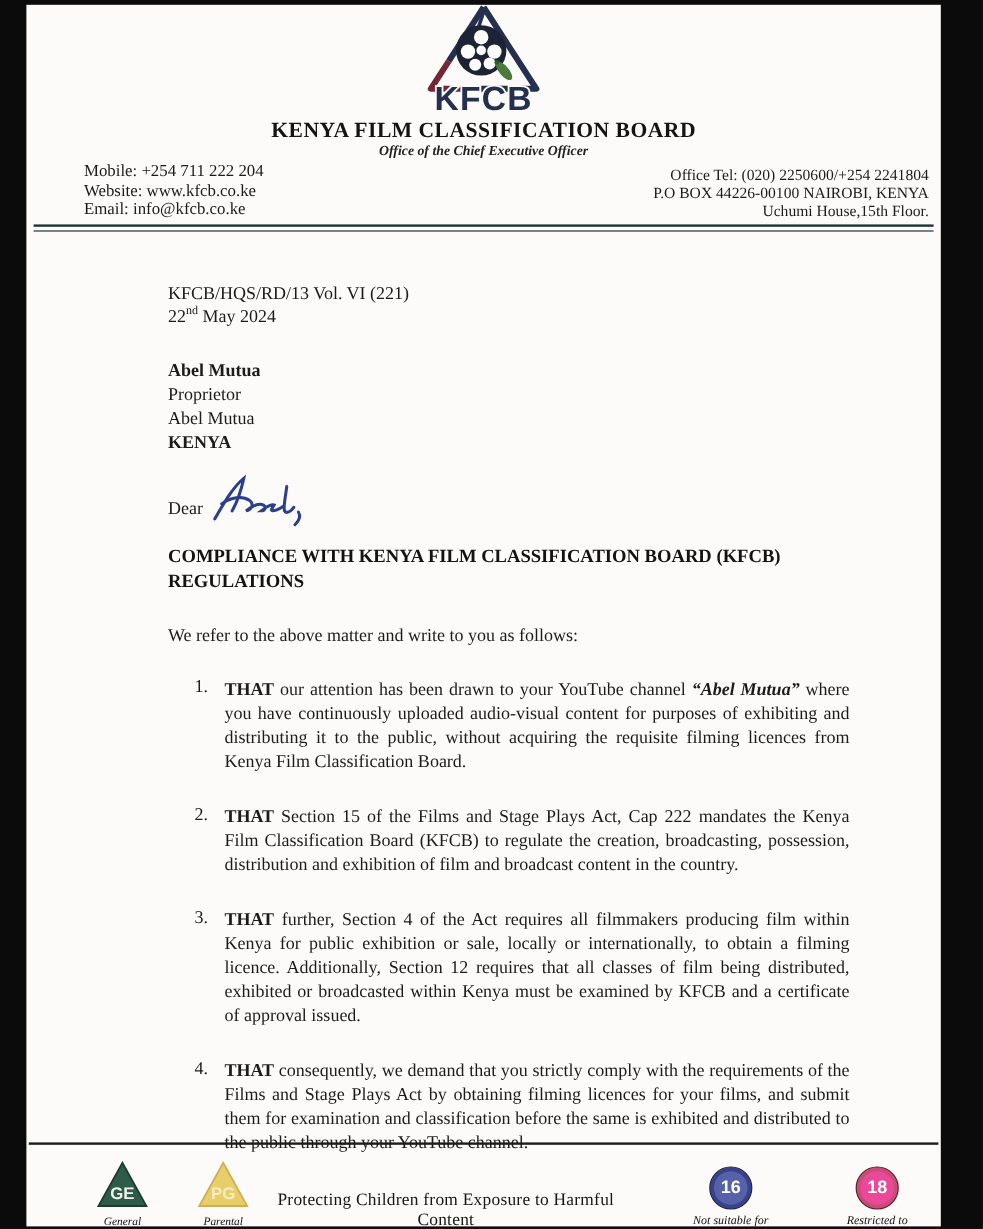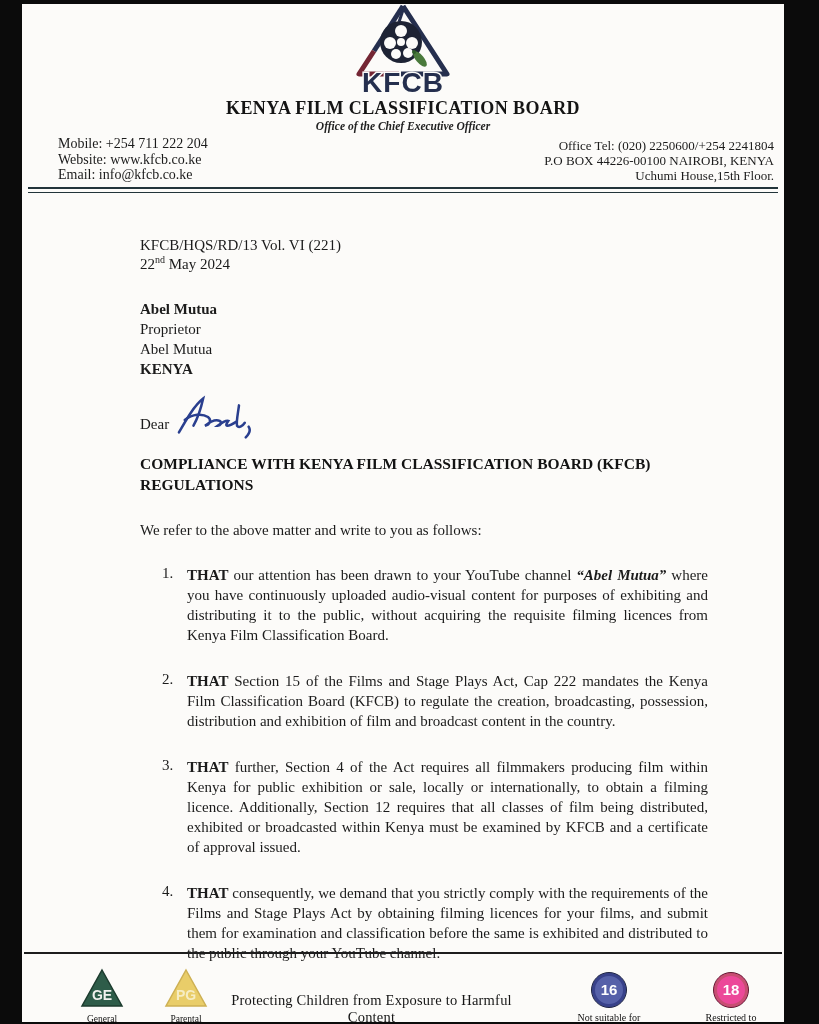--- a/index.html
+++ b/index.html
@@ -22,21 +22,21 @@
   .org-name {
     text-align: center; font-weight: bold; font-size: 18px;
     letter-spacing: .4px; margin-top: 2px; color: #141414;
   }
   .office-line {
     text-align: center; font-style: italic; font-weight: bold;
     font-size: 11.5px; margin-top: 1px; color: #222;
   }
   .contacts {
     display: flex; justify-content: space-between;
-    padding: 4px 10px 0 36px; align-items: flex-end;
+    padding: 4px 10px 0 48px; align-items: flex-end;
   }
   .contacts-left { font-size: 14px; line-height: 15.5px; }
   .contacts-right { font-size: 13px; line-height: 15px; text-align: right; }
   .header-rule {
     margin: 4px 6px 0 6px; height: 3px;
     border-top: 2.5px solid #22343a; border-bottom: 1.5px solid #22343a;
   }
   
   .ref-row {
     display: flex; justify-content: space-between;
@@ -69,21 +69,21 @@
   .li-em { font-weight: bold; font-style: italic; }
   
   .footer { position: absolute; left: 0; right: 0; top: 948px; }
   .footer-rule { height: 0; border-top: 2px solid #1d1d1d; margin: 0 2px; }
   .footer-row {
     display: flex; align-items: center;
     padding: 12px 14px 0 49px;
   }
   .rating { text-align: center; width: 62px; flex: 0 0 62px; }
   .rating + .rating { margin-left: 22px; }
-  .rating-label { font-size: 9.5px; line-height: 11px; margin-top: 2px; color: #111; }
+  .rating-label { font-size: 9.5px; line-height: 11px; margin-top: 2px; color: #111; font-style: italic; }
   .tagline {
     flex: 1; text-align: center; font-size: 14.5px; color: #161616;
     margin-top: 26px; letter-spacing: .2px;
   }
   .circle {
     width: 34px; height: 34px; border-radius: 50%;
     margin: 2px auto 0 auto;
     display: flex; align-items: center; justify-content: center;
     font-weight: bold; font-size: 15px; color: #fff;
     font-family: "Liberation Sans", sans-serif;

